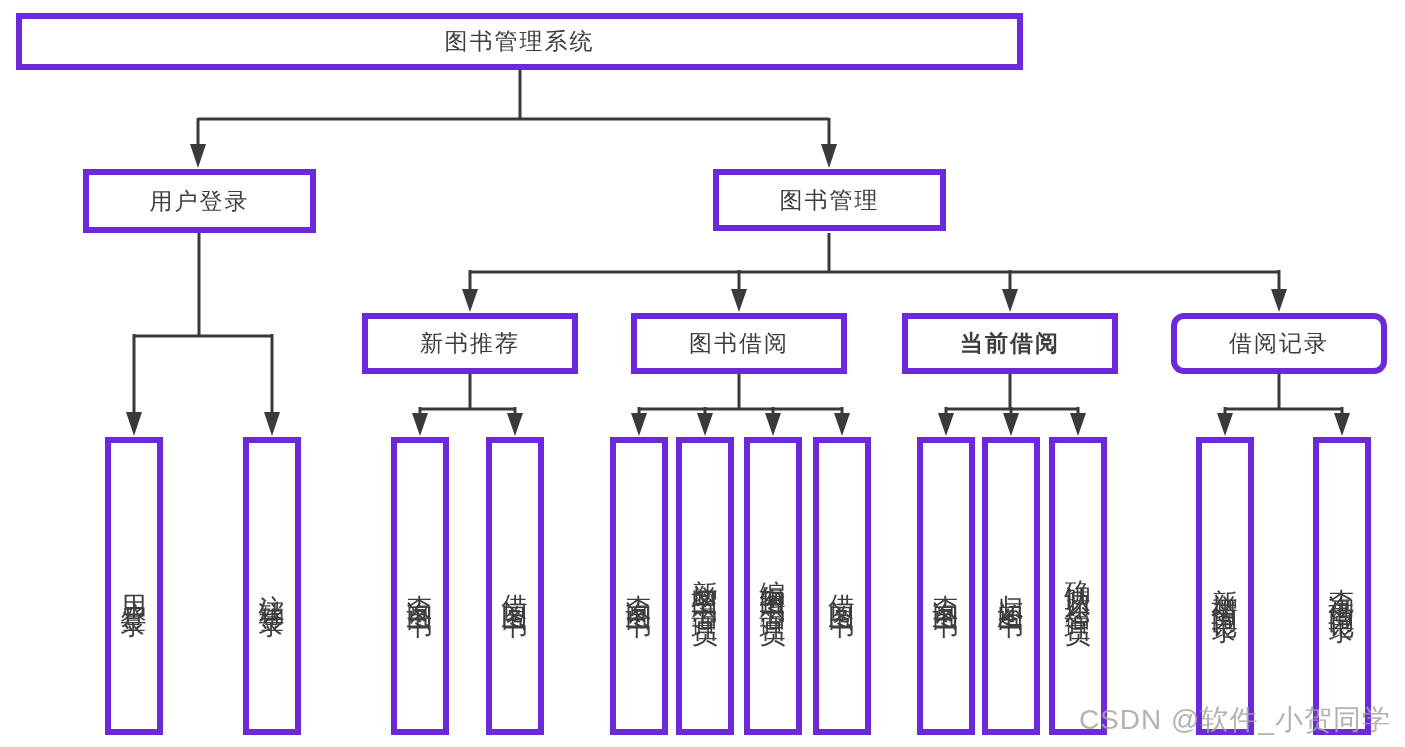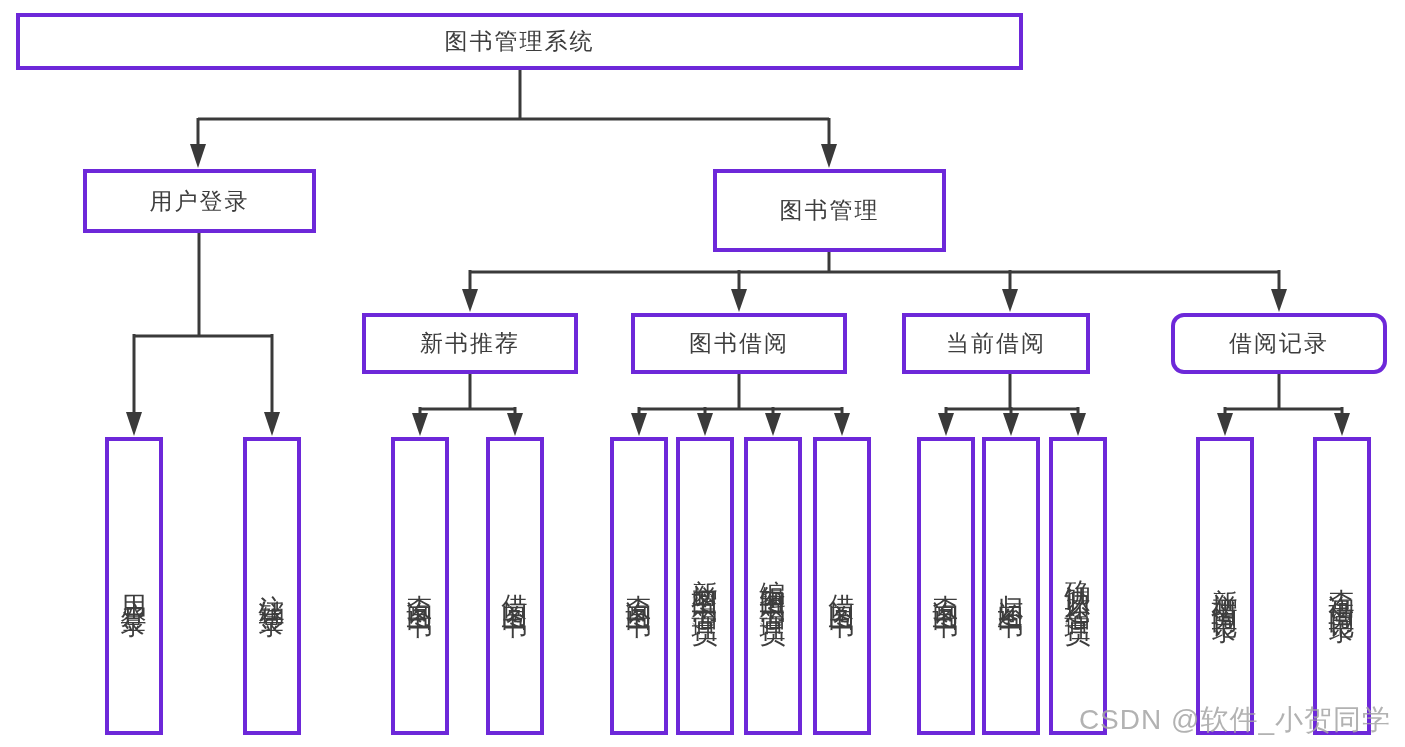--- a/index.html
+++ b/index.html
@@ -17,21 +17,21 @@
   }
   .connectors {
     position: absolute;
     left: 0;
     top: 0;
     pointer-events: none;
   }
   .node {
     position: absolute;
     box-sizing: border-box;
-    border: 4px solid #6d28d9;
+    border: 6px solid #6d28d9;
     background: #ffffff;
     display: flex;
     align-items: center;
     justify-content: center;
     color: #3d3d3d;
   }
   .node.h span {
     font-size: 23px;
     letter-spacing: 2px;
     white-space: nowrap;
@@ -130,31 +130,31 @@
     </g>
   </svg>
 
   <div class="node h" style="left:16px; top:13px; width:1007px; height:57px;">
     <span>图书管理系统</span>
   </div>
 
   <div class="node h" style="left:83px; top:169px; width:233px; height:64px;">
     <span>用户登录</span>
   </div>
-  <div class="node h" style="left:713px; top:169px; width:233px; height:83px;">
+  <div class="node h" style="left:713px; top:169px; width:233px; height:62px;">
     <span>图书管理</span>
   </div>
 
   <div class="node h" style="left:362px; top:313px; width:216px; height:61px;">
     <span>新书推荐</span>
   </div>
   <div class="node h" style="left:631px; top:313px; width:216px; height:61px;">
     <span>图书借阅</span>
   </div>
-  <div class="node h" style="left:902px; top:313px; width:188px; height:61px;">
+  <div class="node h" style="left:902px; top:313px; width:216px; height:61px;font-weight:bold;">
     <span>当前借阅</span>
   </div>
   <div class="node h" style="left:1171px; top:313px; width:216px; height:61px;border-radius:13px;">
     <span>借阅记录</span>
   </div>
 
   <div class="node v" style="left:105px; top:437px; width:58px; height:298px;">
     <span>用户登录</span>
   </div>
   <div class="node v" style="left:243px; top:437px; width:58px; height:298px;">

